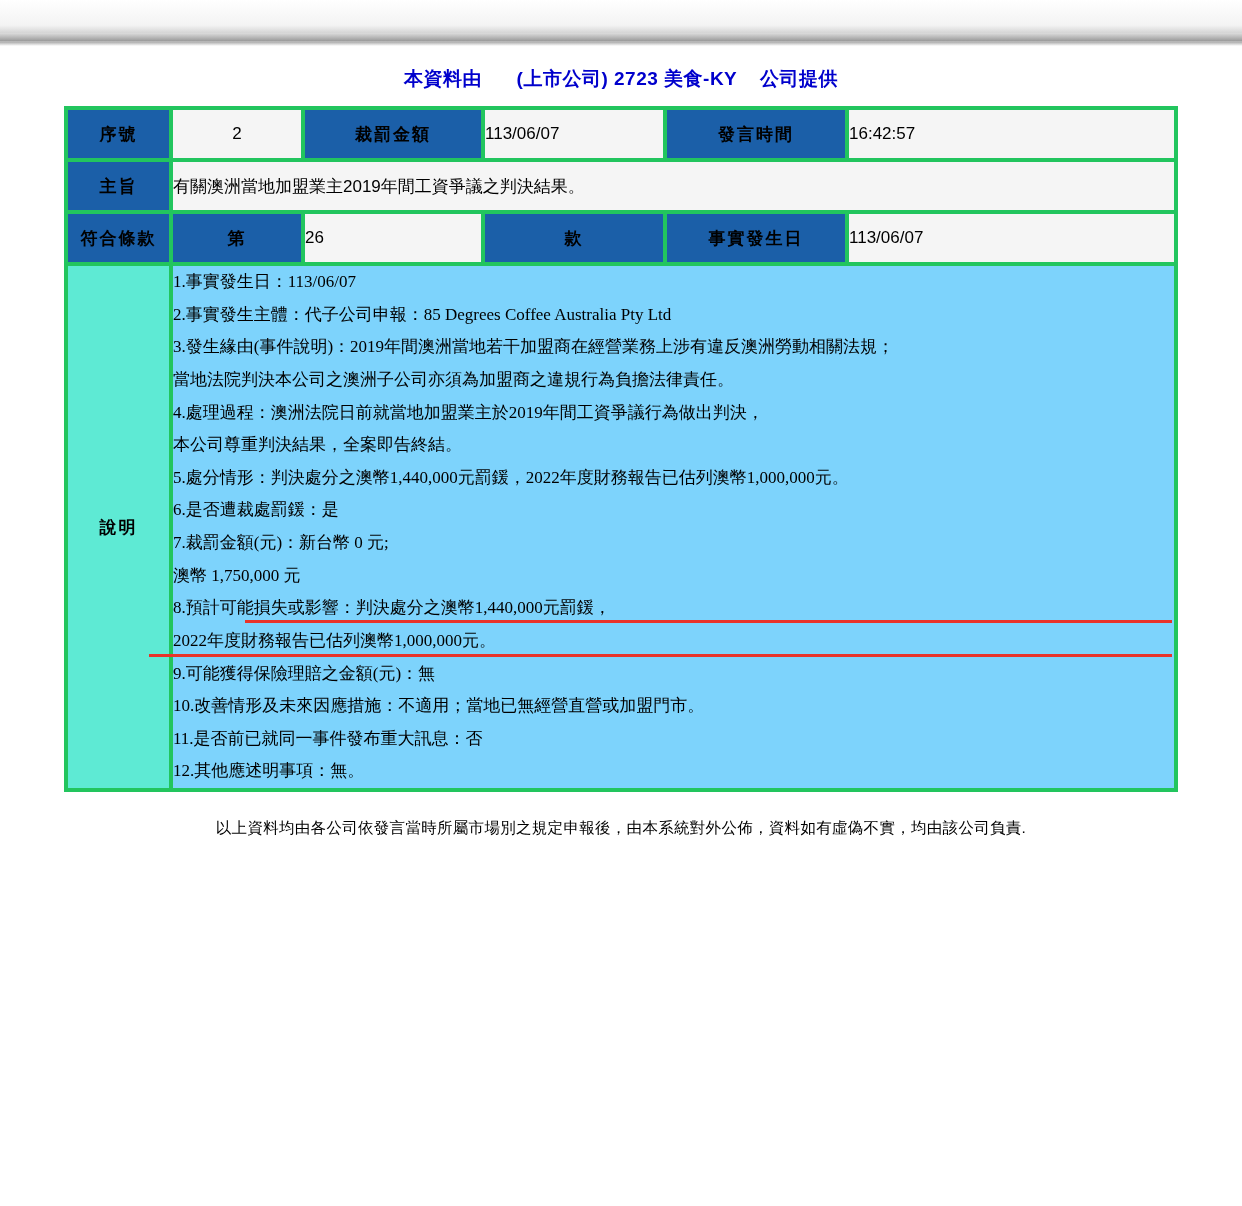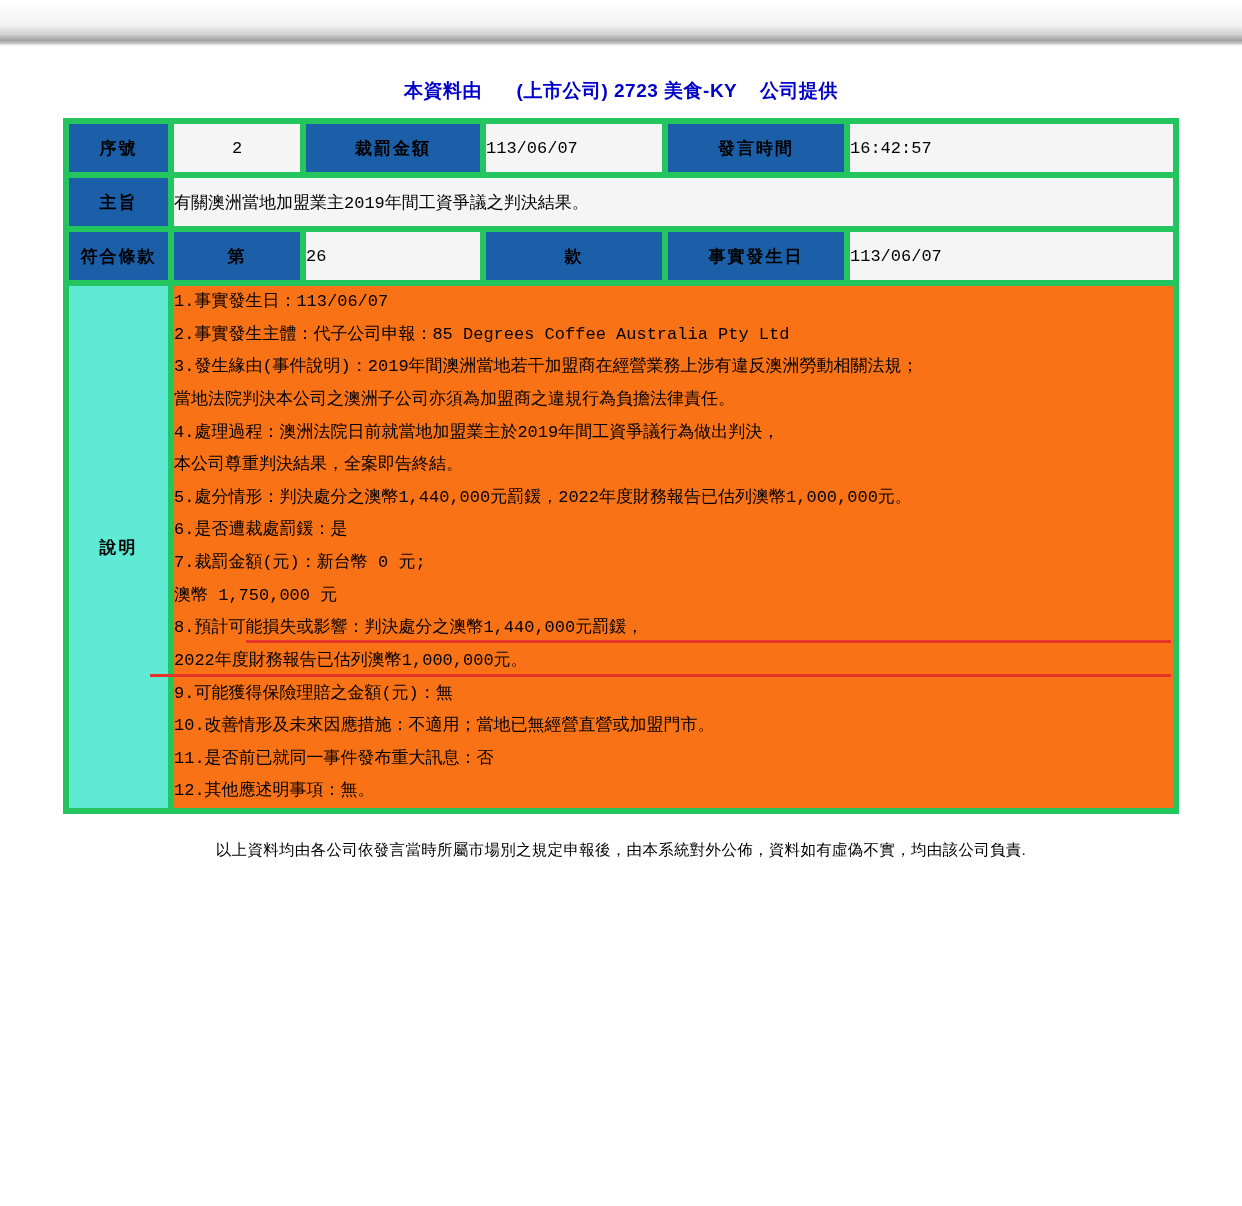--- a/index.html
+++ b/index.html
@@ -28,47 +28,45 @@
     left: 0;
     width: 1242px;
     height: 8px;
     background: linear-gradient(to bottom, #dcdcdc, #9a9a9a);
   }
   .page {
     position: absolute;
     top: 46px;
     left: 0;
     width: 1242px;
-    margin-top: 12px;
   }
   .doc-title {
     text-align: center;
     font-size: 19px;
     font-weight: bold;
     color: #0000cc;
     padding-top: 20px;
     padding-bottom: 14px;
     letter-spacing: 0.5px;
   }
   .doc-title .seg {
     display: inline;
   }
   table.main {
     border-collapse: collapse;
     width: 1110px;
     margin: 0 auto;
     table-layout: fixed;
   }
   table.main td {
-    border: 6px solid #22c55e;
+    border: 4px solid #22c55e;
     font-size: 17px;
     color: #000000;
     vertical-align: middle;
     padding: 0;
-    font-family: Liberation Mono, monospace;
   }
   td.hdr {
     background: #1b5fa8;
     color: #ffffff;
     font-weight: bold;
     text-align: center;
     letter-spacing: 2px;
     height: 48px;
   }
   td.val {
@@ -82,21 +80,21 @@
   }
   td.desc-hdr {
     background: #5eead4;
     color: #ffffff;
     font-weight: bold;
     text-align: center;
     letter-spacing: 2px;
     vertical-align: middle;
   }
   td.desc-body {
-    background: #f97316;
+    background: #7dd3fc;
     padding: 24px 18px 24px 24px;
     vertical-align: top;
     font-family: "Liberation Serif", serif;
     font-size: 18.5px;
     line-height: 1.92;
   }
   .desc-line {
     position: relative;
     white-space: nowrap;
   }

